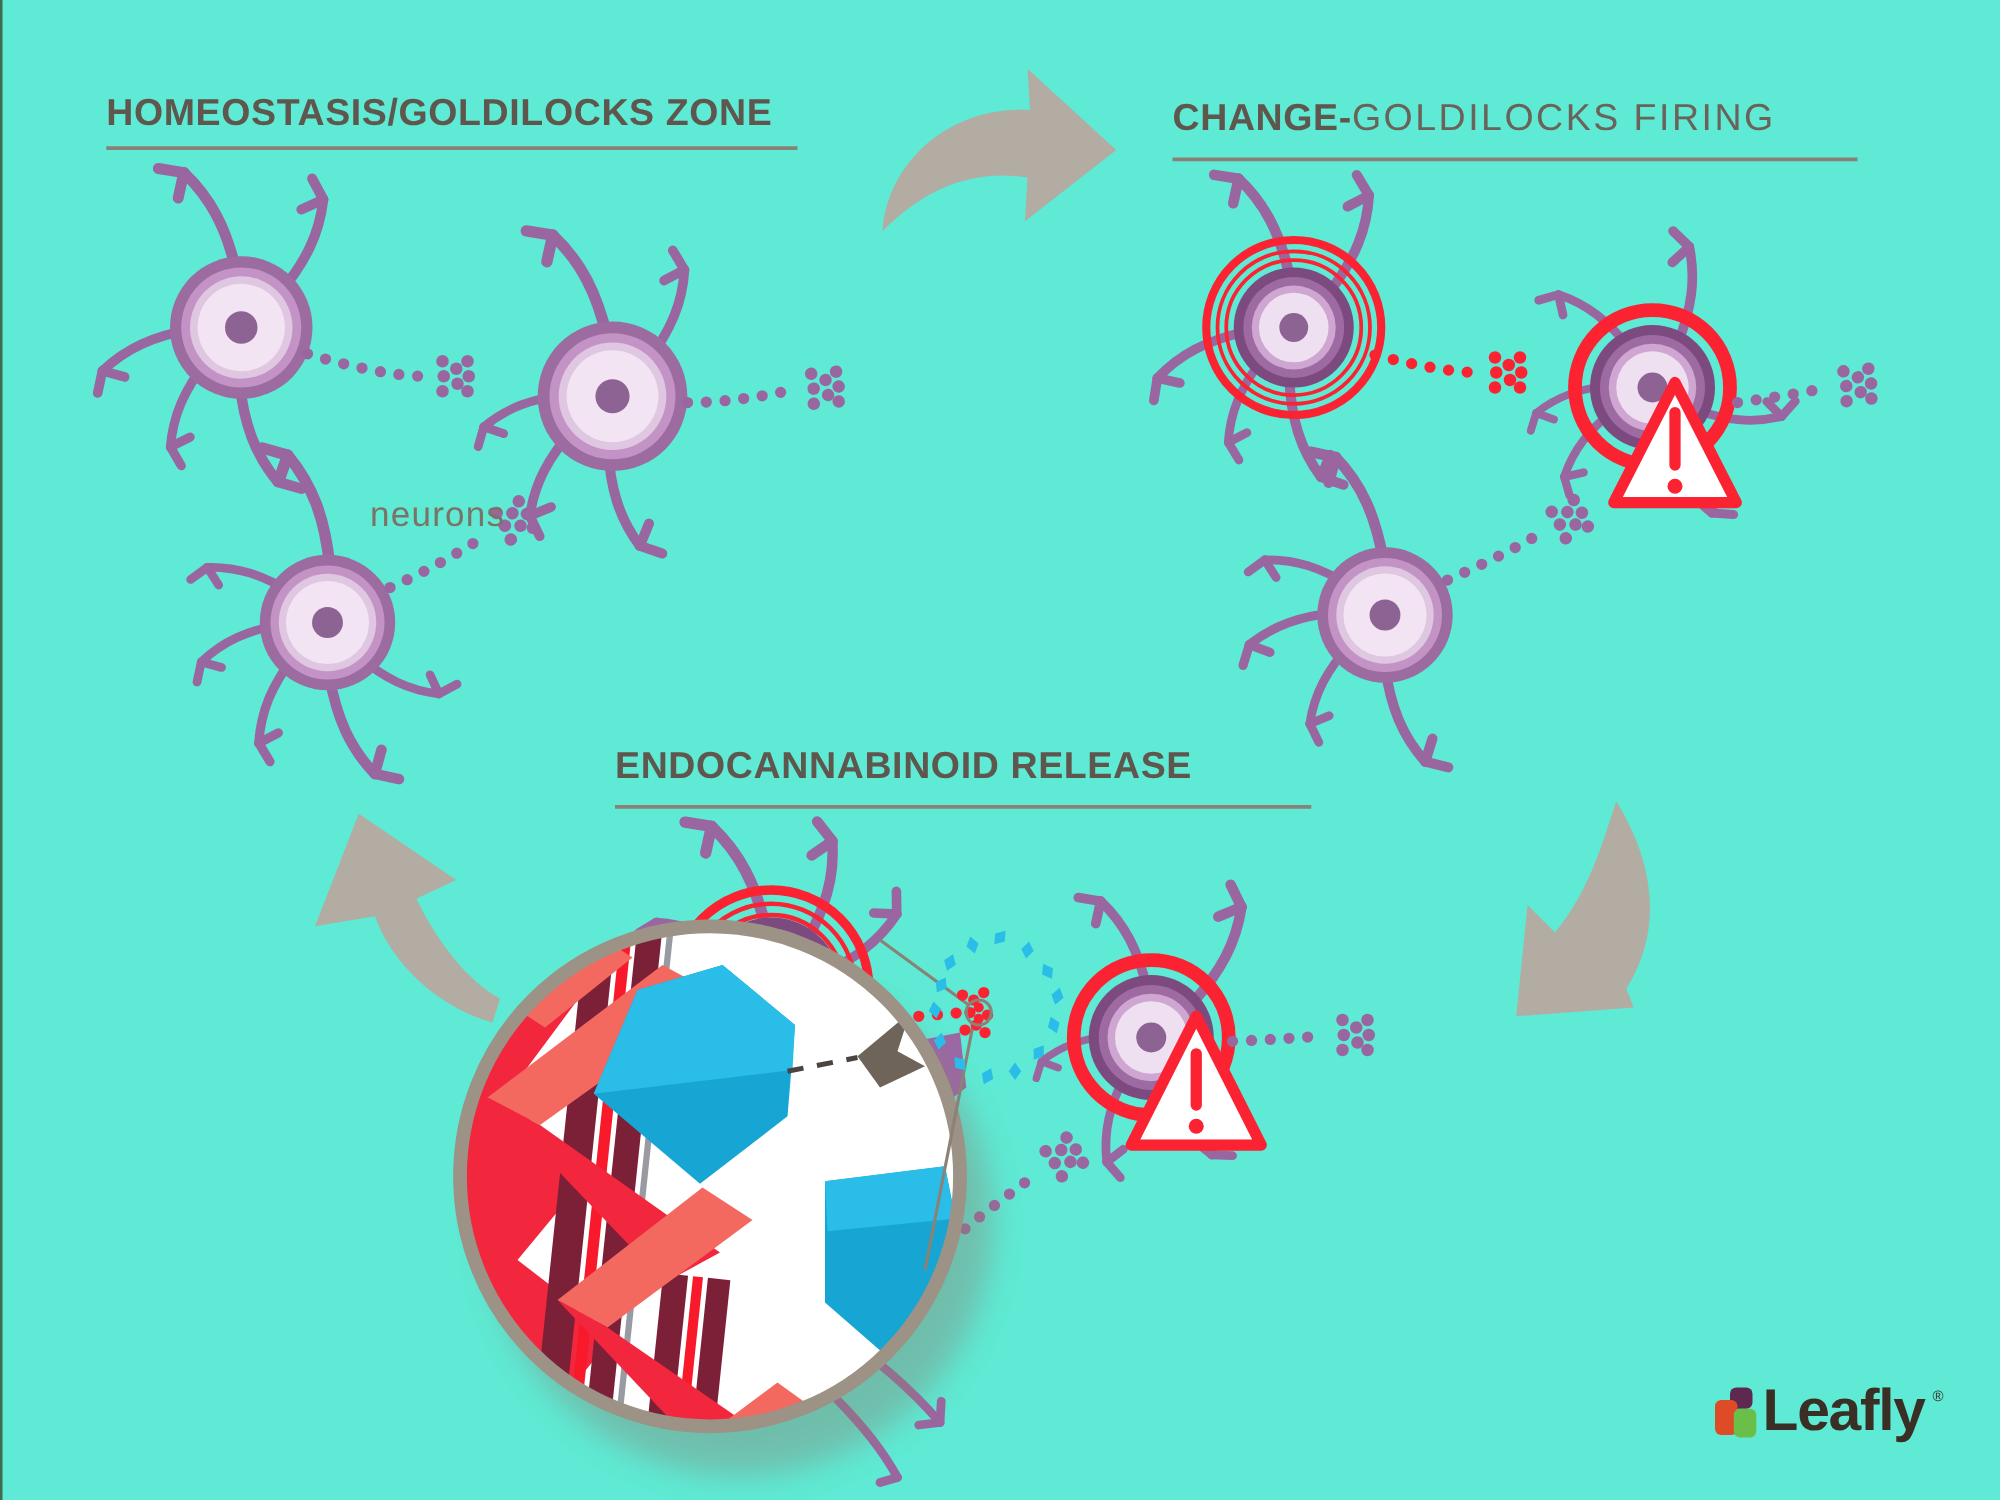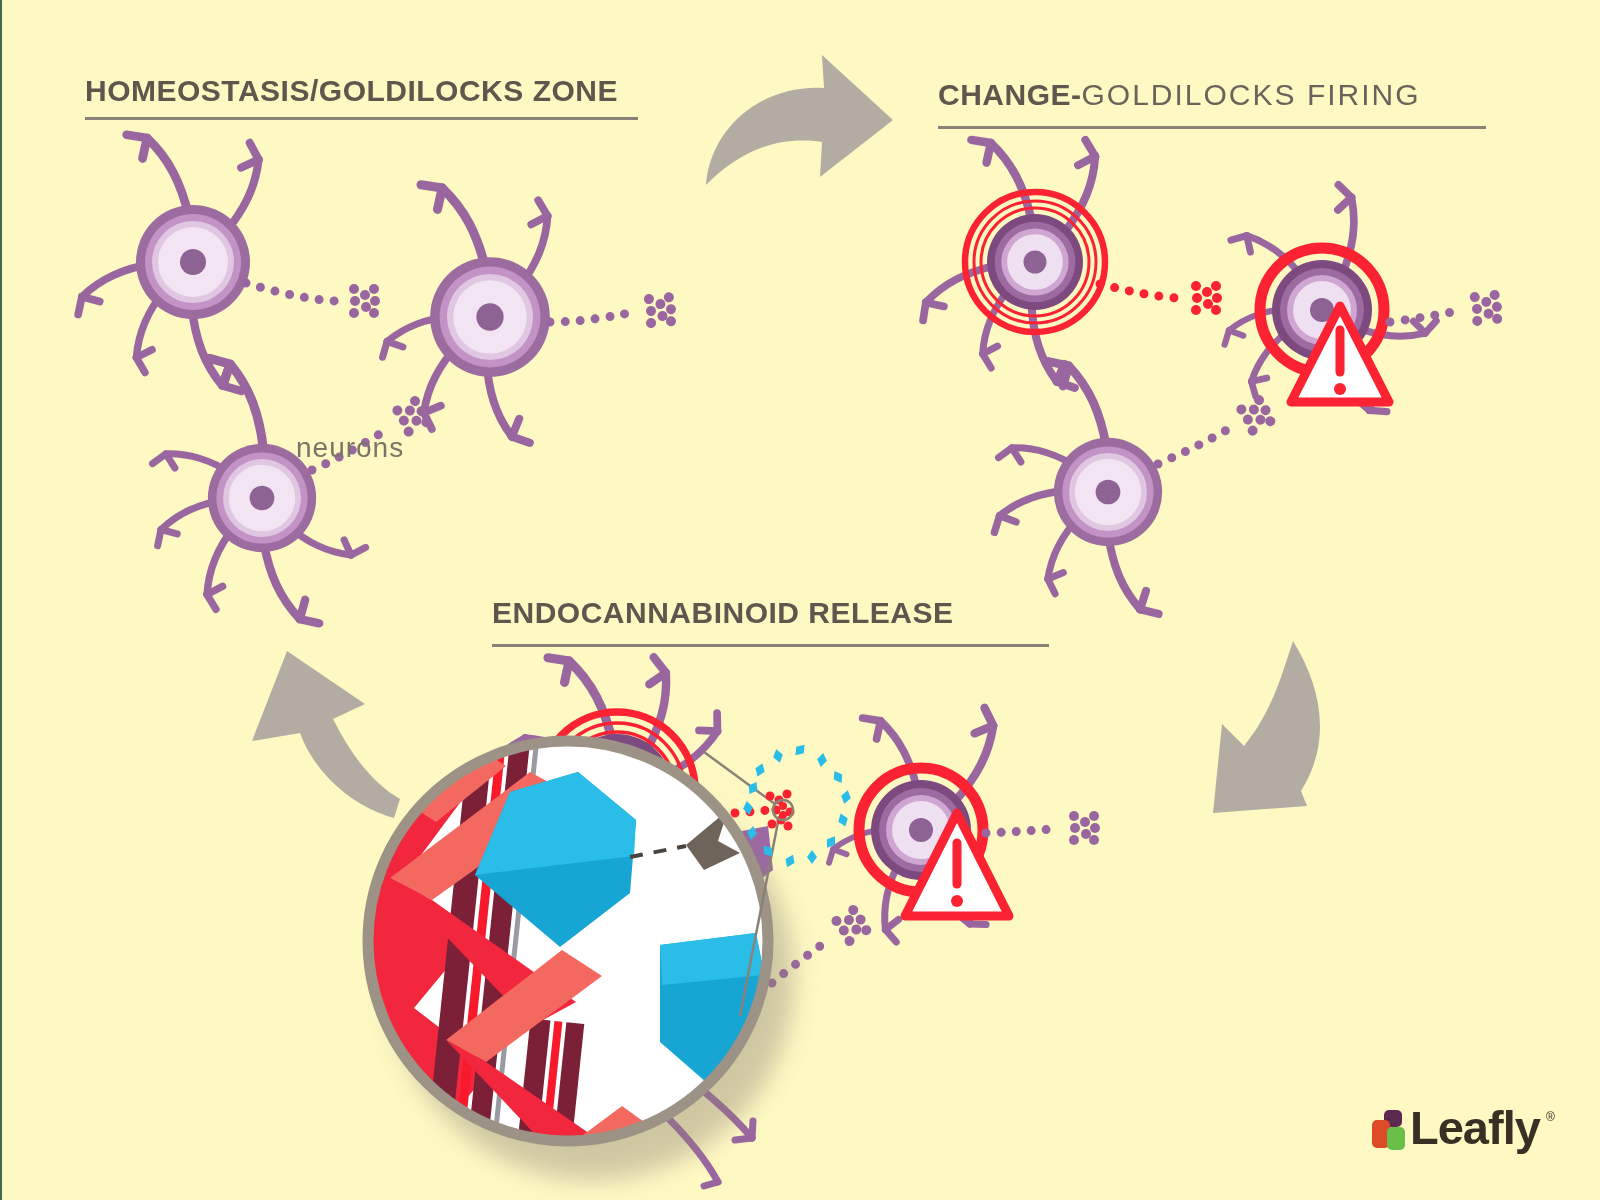--- a/index.html
+++ b/index.html
@@ -1,29 +1,29 @@
 <!DOCTYPE html>
 <html><head>
 <meta charset="utf-8">
 <style>
   html,body{margin:0;padding:0;background:#ffffff;}
-  .stage{position:relative;width:1600px;height:1200px;background:#fef9c3;overflow:hidden;
+  .stage{position:relative;width:1600px;height:1200px;background:#5eead4;overflow:hidden;
          font-family:"Liberation Sans",sans-serif;}
   .edge-line{position:absolute;left:0;top:0;width:2px;height:1200px;background:#3f6b4f;}
   .art{position:absolute;left:0;top:0;}
   .title{position:absolute;color:#5f574e;font-weight:bold;font-size:30px;letter-spacing:.5px;white-space:nowrap;}
   .title .light{font-weight:400;letter-spacing:2px;color:#6b635a;}
   .rule{position:absolute;height:3px;background:#8a8176;}
   #title-homeostasis{left:85px;top:74px;}
   #rule-homeostasis{left:85px;top:117px;width:553px;}
   #title-change{left:938px;top:78px;}
   #rule-change{left:938px;top:126px;width:548px;}
   #title-release{left:492px;top:596px;}
   #rule-release{left:492px;top:644px;width:557px;}
-  .neurons-label{position:absolute;left:296px;top:396px;font-size:28px;letter-spacing:1px;color:#7b7366;margin-top:36px;}
+  .neurons-label{position:absolute;left:296px;top:396px;font-size:28px;letter-spacing:1px;color:#7b7366;}
   .logo{position:absolute;left:1372px;top:1104px;width:220px;height:70px;}
   .logo .sq{position:absolute;border-radius:5px;}
   .sq-purple{left:12px;top:6px;width:18px;height:17px;background:#5d2950;}
   .sq-orange{left:0px;top:16px;width:18px;height:28px;background:#dd4b27;}
   .sq-green{left:15px;top:23px;width:18px;height:23px;background:#6abf48;}
   .logo .word{position:absolute;left:38px;top:-4px;font-size:47px;font-weight:bold;color:#3a2f24;letter-spacing:-1px;}
   .logo .reg{position:absolute;left:174px;top:6px;font-size:12px;color:#3a2f24;}
   
   .dnd{stroke:#9a66a0;stroke-width:7;fill:none;stroke-linecap:round;}
   .dots-p{stroke:#9a66a0;stroke-width:9;stroke-linecap:round;fill:none;stroke-dasharray:0 15;}

